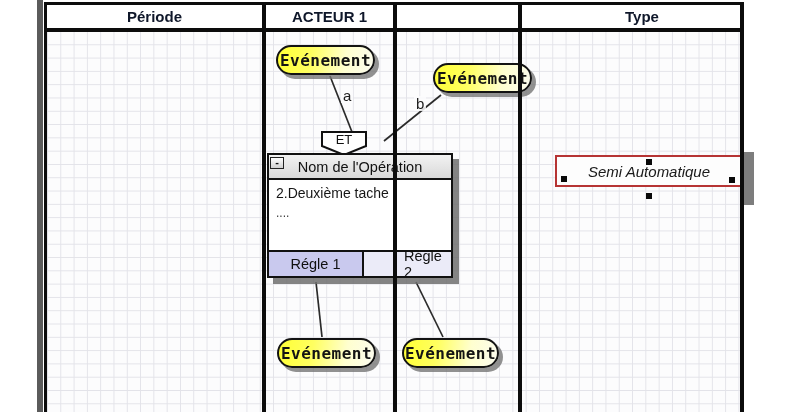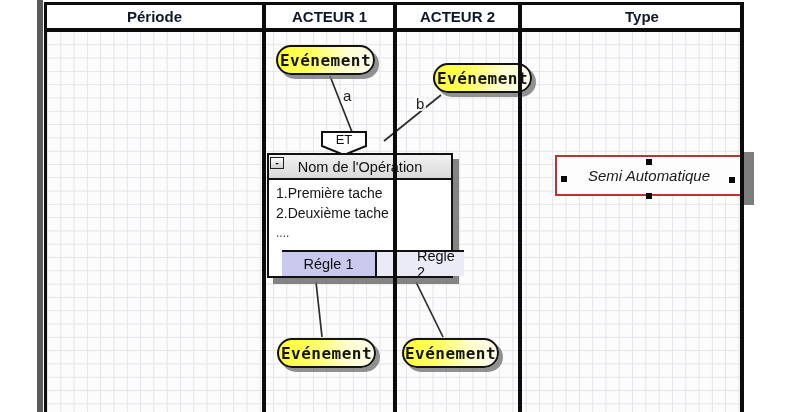--- a/index.html
+++ b/index.html
@@ -57,27 +57,27 @@
 
   .op-box{position:absolute;left:267px;top:153px;width:186px;height:125px;background:#ffffff;
     border:2px solid #111;box-sizing:border-box;z-index:10;box-shadow:6px 6px 0 rgba(110,110,110,.85);}
   .op-header{position:relative;height:23px;background:linear-gradient(#f2f2f2,#d9d9d9);
     border-bottom:2px solid #111;display:flex;align-items:center;justify-content:center;
     font-size:14.5px;color:#111;}
   .op-collapse{position:absolute;left:1px;top:2px;width:14px;height:12px;background:linear-gradient(#fff,#cfcfcf);
     border:1px solid #222;box-sizing:border-box;font-size:11px;font-weight:700;line-height:9px;text-align:center;color:#111;}
   .op-body{height:70px;padding:3px 0 0 7px;font-size:14px;color:#161616;line-height:20px;}
   .op-dots{font-size:12px;color:#3c3c3c;line-height:14px;margin-top:3px;}
-  .op-rules{position:absolute;left:13px;bottom:0;width:100%;height:26px;display:flex;box-sizing:border-box;}
+  .op-rules{position:absolute;left:0;bottom:0;width:100%;height:26px;display:flex;box-sizing:border-box;}
   .rule{display:flex;align-items:center;justify-content:center;font-size:14.5px;color:#101010;
         border-top:2px solid #111;box-sizing:border-box;}
   .rule-1{width:95px;background:#c9c9ee;border-right:2px solid #111;}
   .rule-2{flex:1;background:#ebebf8;padding-left:40px;}
 
-  .type-select{position:absolute;left:555px;top:155px;width:188px;height:41px;box-sizing:border-box;
+  .type-select{position:absolute;left:555px;top:155px;width:188px;height:32px;box-sizing:border-box;
     border:2px solid #b63434;background:#fdfdfd;z-index:9;
     display:flex;align-items:center;justify-content:center;font-style:italic;font-size:15px;color:#1a1a1a;}
   .handle{position:absolute;width:6px;height:6px;background:#0a0a0a;z-index:24;}
   .hd-top{left:646px;top:159px;}
   .hd-bottom{left:646px;top:193px;}
   .hd-left{left:561px;top:176px;}
   .hd-right{left:729px;top:177px;}
 
   .gray-bar{position:absolute;left:744px;top:152px;width:10px;height:53px;background:#7d7d7d;z-index:22;}
 </style>
@@ -85,21 +85,20 @@
 <body>
 
 <div class="stage">
 
   <div class="side-strip"></div>
   <div class="grid-area"></div>
   <div class="header-bg"></div>
 
   <div class="hcell hc-periode">Période</div>
   <div class="hcell hc-acteur1">ACTEUR 1</div>
-  <div class="hcell hc-acteur2">ACTEUR 2</div>
   <div class="hcell hc-type">Type</div>
 
   <svg class="connectors" viewBox="0 0 790 412">
     <line x1="330" y1="76" x2="352" y2="132" stroke="#2b2b2b" stroke-width="1.7"></line>
     <line x1="384" y1="141" x2="441" y2="95" stroke="#2b2b2b" stroke-width="1.7"></line>
     <line x1="316" y1="282" x2="322" y2="337" stroke="#2b2b2b" stroke-width="1.7"></line>
     <line x1="416" y1="282" x2="443" y2="337" stroke="#2b2b2b" stroke-width="1.7"></line>
   </svg>
 
   <div class="edge-label lbl-a">a</div>
@@ -117,21 +116,20 @@
     </svg>
     <span class="et-text">ET</span>
   </div>
 
   <div class="op-box">
     <div class="op-header">
       <span class="op-collapse">-</span>
       <span>Nom de l'Opération</span>
     </div>
     <div class="op-body">
-      <div>1.Première tache</div>
       <div>2.Deuxième tache</div>
       <div class="op-dots">....</div>
     </div>
     <div class="op-rules">
       <div class="rule rule-1">Régle 1</div>
       <div class="rule rule-2">Régle 2</div>
     </div>
   </div>
 
   <div class="type-select">Semi Automatique</div>

